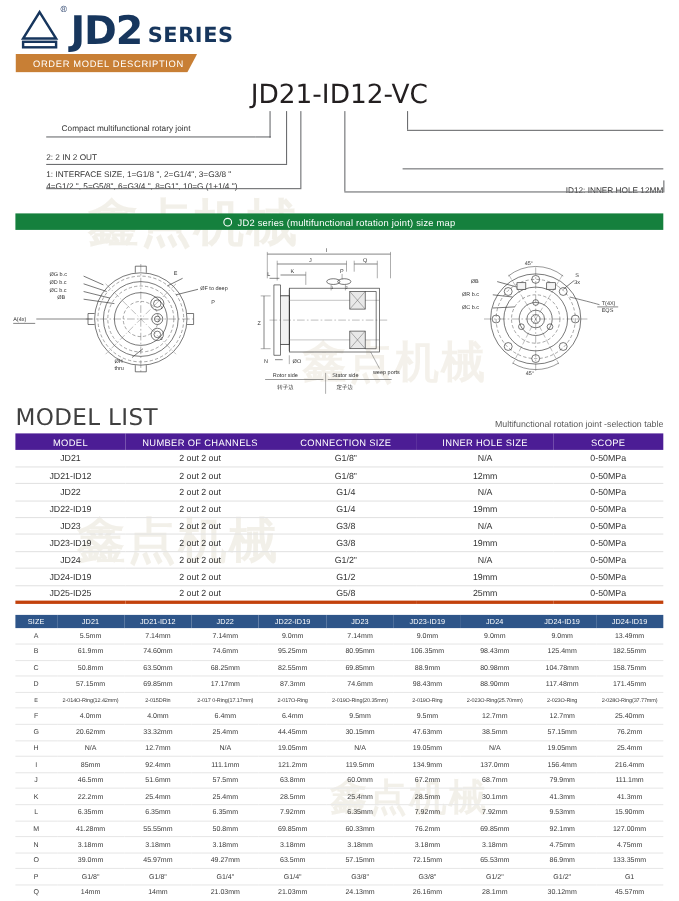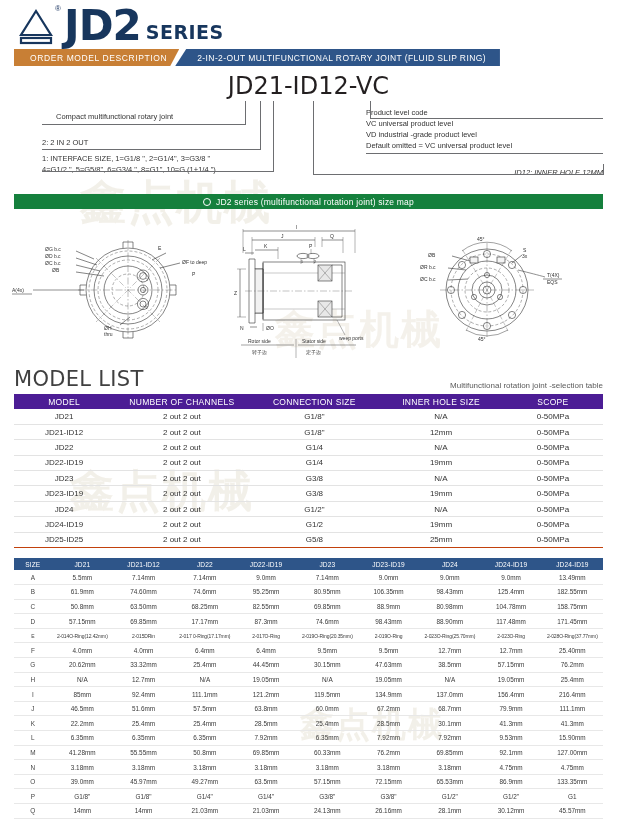--- a/index.html
+++ b/index.html
@@ -32,21 +32,21 @@
   .wm4 { left:300px; top:690px; font-size:34px; }
 
   
   .header { position:relative; height:68px; z-index:2; }
   .logo-wrap { position:absolute; left:14px; top:6px; display:flex; align-items:flex-end; }
   .logo-mark { position:relative; width:44px; height:40px; margin-right:6px; }
   .logo-mark svg { display:block; }
   .reg { position:absolute; right:-3px; top:-2px; font-size:8px; color:#1f3864; }
   .brand {
     font-family:"DejaVu Sans", sans-serif;
-    font-size:42px; font-weight:bold; color:#17365d;
+    font-size:36px; font-weight:bold; color:#17365d;
     line-height:.95; letter-spacing:-1px;
   }
   .series {
     font-family:"DejaVu Sans", sans-serif;
     font-size:19px; font-weight:bold; color:#17365d;
     letter-spacing:.5px; margin-left:5px; padding-bottom:3px;
   }
 
   .ribbon-row { position:absolute; left:14px; top:49px; display:flex; height:17px; }
   .ribbon-orange {
@@ -66,21 +66,21 @@
   .code-title {
     text-align:center; font-family:"DejaVu Sans", sans-serif;
     font-size:24px; font-weight:normal; color:#231f20; letter-spacing:0;
     padding-top:4px;
   }
   .note { position:absolute; font-size:7.5px; color:#333; line-height:1.45; }
   .n-left1 { left:56px; top:44px; }
   .n-left2 { left:42px; top:70px; }
   .n-left3 { left:42px; top:86px; width:270px; }
   .n-right1 { left:366px; top:40px; }
-  .n-right2 { right:14px; top:100px;font-style:italic; }
+  .n-right2 { right:14px; top:100px; }
 
   .ln { position:absolute; background:#6d6e71; z-index:1; }
 
   
   .secbar {
     background:#15803d; color:#fff; height:15px; margin:0 14px;
     display:flex; align-items:center; justify-content:center;
     font-size:8.5px; letter-spacing:.2px; position:relative; z-index:2;
   }
   .secbar .dot {
@@ -101,21 +101,21 @@
   table { border-collapse:collapse; width:calc(100% - 28px); margin:0 14px; position:relative; z-index:2;}
   .t1 { margin-top:3px; }
   .t1 thead th {
     background:#4c1d95; color:#fff; font-size:8.5px; font-weight:normal;
     height:15px; letter-spacing:.3px;
   }
   .t1 tbody td {
     font-size:8px; text-align:center; height:15.4px; color:#333;
     border-bottom:1px solid #e3e3e3;
   }
-  .t1 tbody tr:last-child td { border-bottom:1px solid #c2410c; }
+  .t1 tbody tr:last-child td { border-bottom:3px solid #c2410c; }
 
   .t2 { margin-top:10px; table-layout:fixed; }
   .t2 thead th {
     background:#2e5589; color:#fff; font-size:6.6px; font-weight:normal;
     height:12px; letter-spacing:.1px;
   }
   .t2 tbody td {
     font-size:6.4px; text-align:center; height:14.6px; color:#3a3a3a;
     border-bottom:1px solid #e8e8e8; overflow:hidden; white-space:nowrap;
   }
@@ -138,21 +138,20 @@
         <rect x="7" y="32" width="30" height="5" fill="none" stroke="#17365d" stroke-width="2.2"></rect>
       </svg>
       <span class="reg">®</span>
     </div>
     <div class="brand">JD2</div>
     <div class="series">SERIES</div>
   </div>
 
   <div class="ribbon-row">
     <div class="ribbon-orange">ORDER MODEL DESCRIPTION</div>
-    <div class="ribbon-blue">2-IN-2-OUT MULTIFUNCTIONAL ROTARY JOINT (FLUID SLIP RING)</div>
   </div>
 </div>
 
 <div class="code-sec">
   <div class="code-title">JD21-ID12-VC</div>
 
   <div class="ln" style="left:245px; top:33px; width:1px; height:24px;"></div>
   <div class="ln" style="left:245px; top:56px; width:1px; height:1px;"></div>
   <div class="ln" style="left:232px; top:56px; width:14px; height:1px;"></div>
   <div class="ln" style="left:42px;  top:56px; width:190px; height:1px;"></div>
@@ -171,26 +170,20 @@
   <div class="ln" style="left:370px; top:50px; width:233px; height:1px;"></div>
   <div class="ln" style="left:366px; top:85px; width:237px; height:1px;"></div>
 
   <div class="note n-left1">Compact multifunctional rotary joint</div>
   <div class="note n-left2">2: 2 IN 2 OUT</div>
   <div class="note n-left3">
     <div>1: INTERFACE SIZE, 1=G1/8 ", 2=G1/4", 3=G3/8  "</div>
     <div>4=G1/2 ", 5=G5/8", 6=G3/4 ", 8=G1", 10=G (1+1/4 ")</div>
   </div>
 
-  <div class="note n-right1">
-    <div>Product level code</div>
-    <div>VC universal product level</div>
-    <div>VD industrial -grade product level</div>
-    <div>Default omitted = VC universal product level</div>
-  </div>
   <div class="note n-right2">ID12: INNER HOLE 12MM</div>
 </div>
 
 <div class="secbar">
   <span class="dot"></span>
   <span>JD2 series (multifunctional rotation joint) size map</span>
 </div>
 
 <div class="drawing">
 <svg width="617" height="148" viewBox="0 0 617 148">

